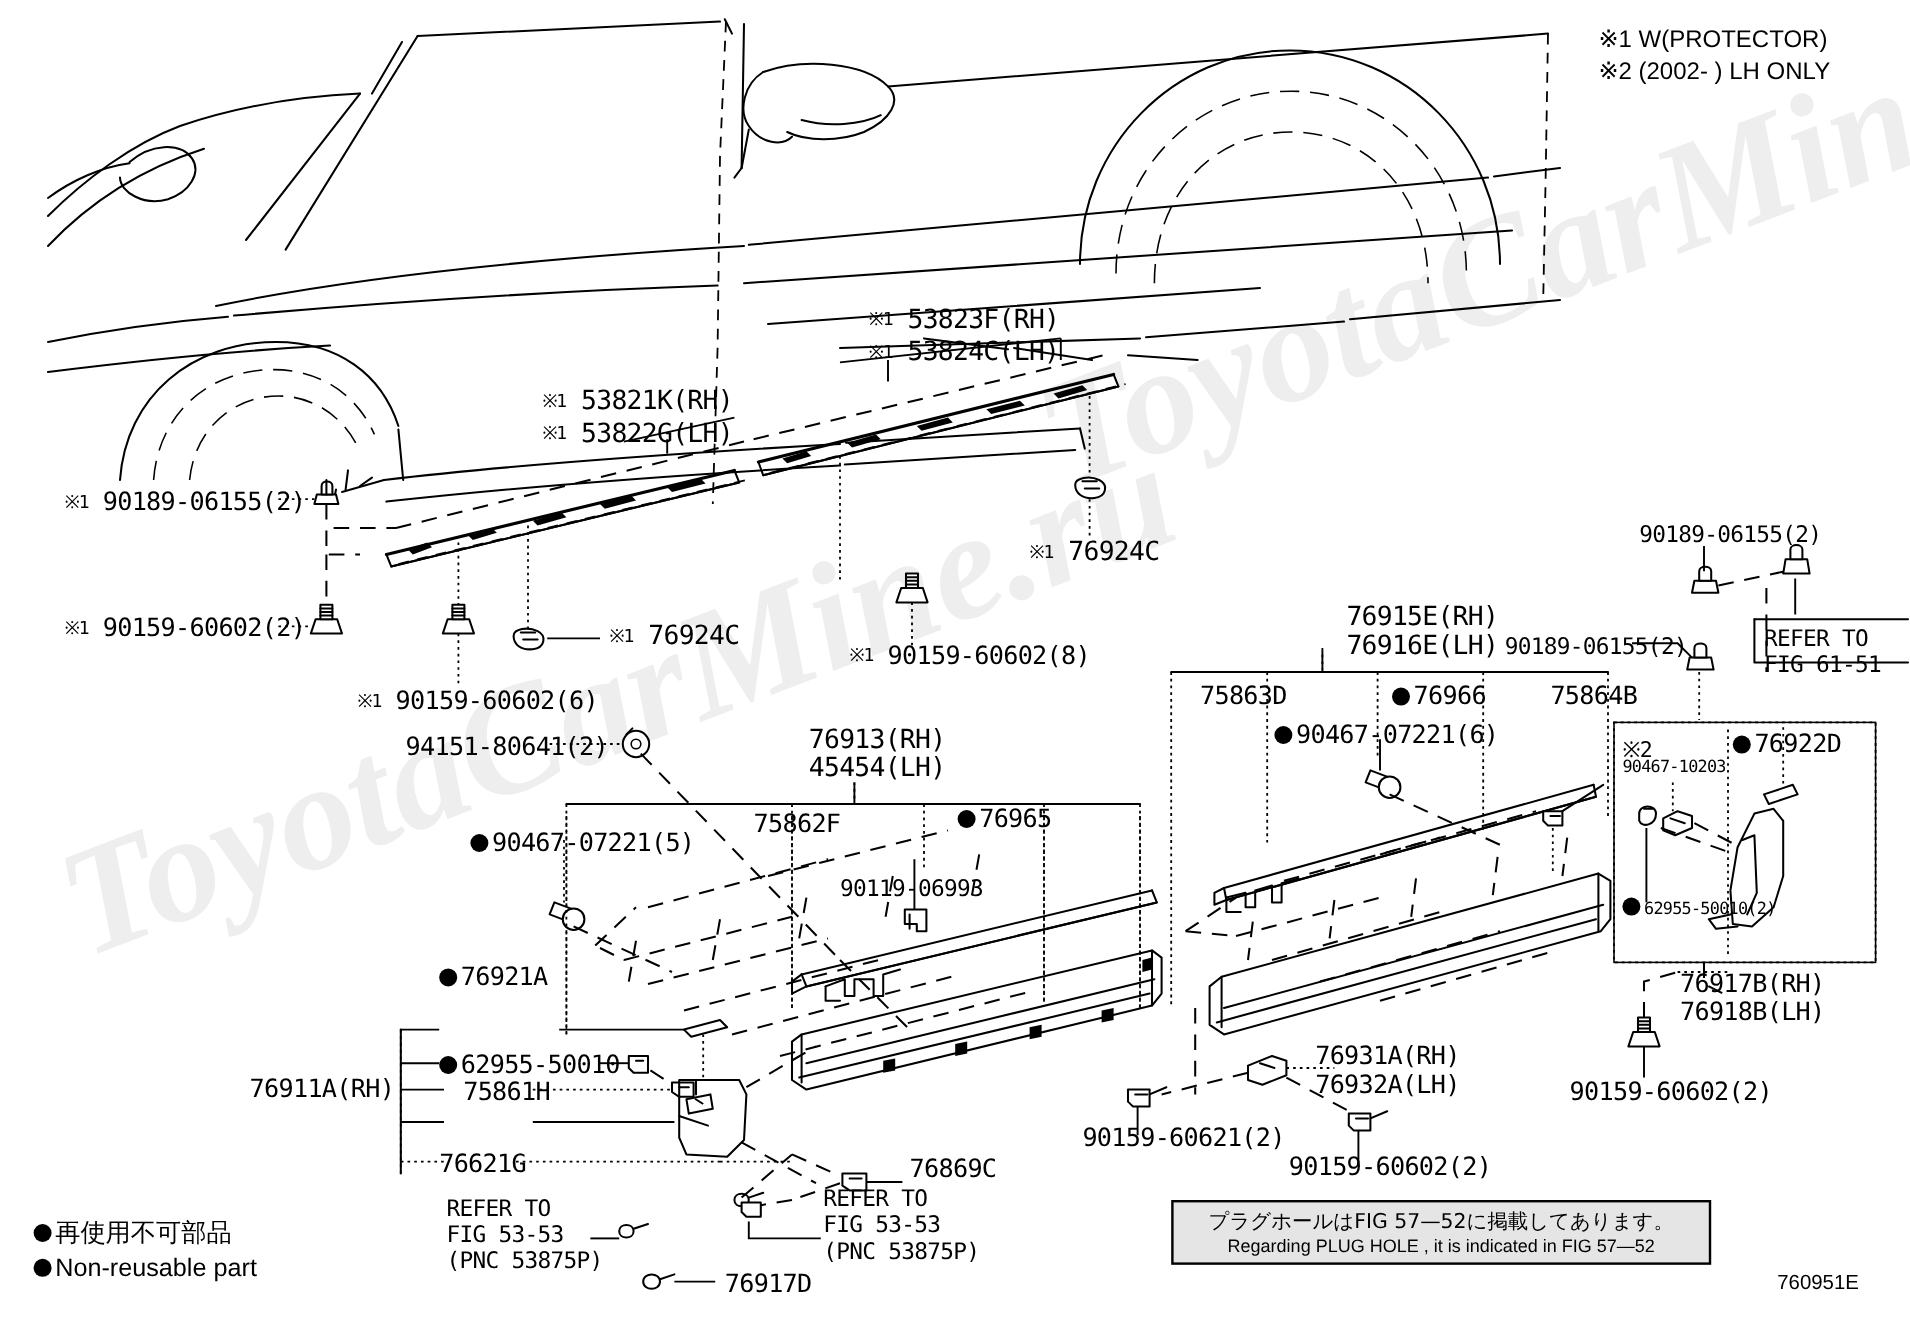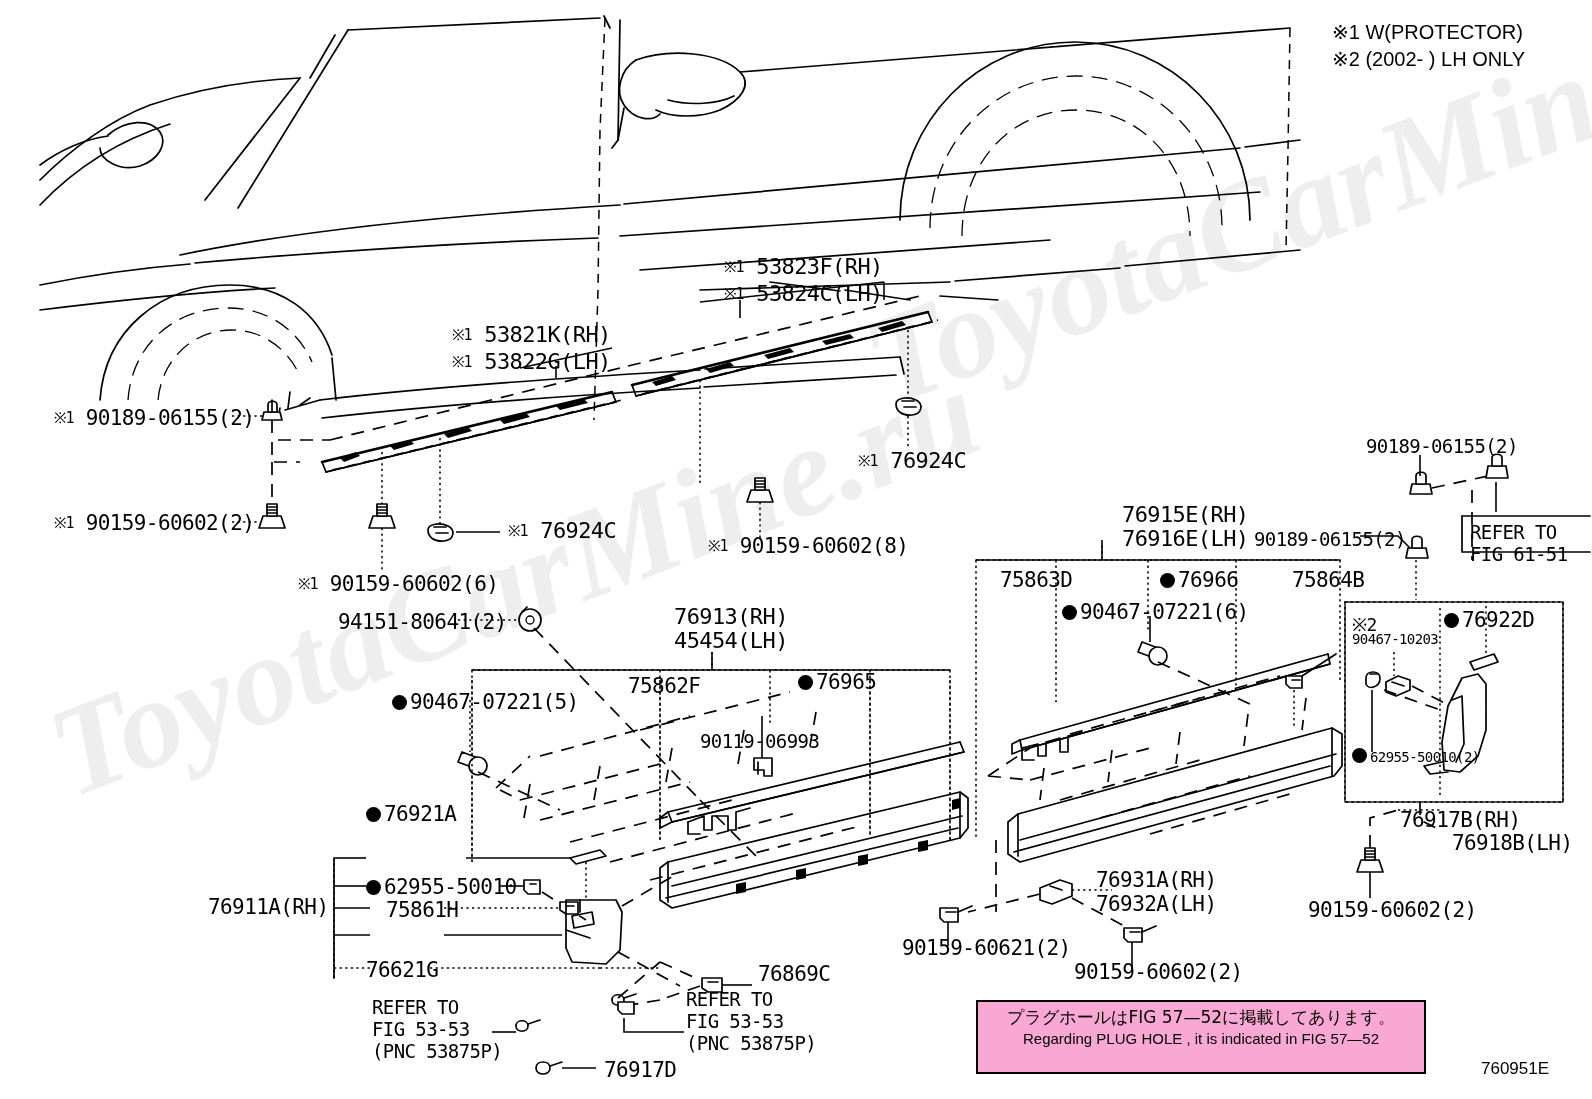--- a/index.html
+++ b/index.html
@@ -61,22 +61,22 @@
     font-family:"DejaVu Sans Mono","Liberation Mono",monospace;letter-spacing:-0.6px;color:#000;}
 
   
   #legend{position:absolute;z-index:4;left:28px;top:1013px;}
   #legend div{white-space:nowrap;color:#000;margin-bottom:4px;}
   .jp{font-family:"DejaVu Sans","Liberation Sans",sans-serif;font-size:21px;}
   .en{font-family:"Liberation Sans","DejaVu Sans",sans-serif;font-size:21px;}
 
   
   #note{
-    position:absolute;z-index:4;left:976px;top:1000px;width:450px;height:74px;
-    border:2px solid #000;background:#f9a8d4;box-sizing:border-box;text-align:center;
+    position:absolute;z-index:4;left:976px;top:1000px;width:450px;height:54px;
+    border:2px solid #000;background:#e5e5e5;box-sizing:border-box;text-align:center;
   }
   #note .n1{font-family:"DejaVu Sans","Liberation Sans",sans-serif;font-size:17px;margin-top:4px;}
   #note .n2{font-family:"Liberation Sans","DejaVu Sans",sans-serif;font-size:15px;margin-top:1px;}
   #note .n3{font-family:"DejaVu Sans Mono","Liberation Mono",monospace;font-weight:700;font-size:18px;margin-top:1px;}
 
   #figcode{position:absolute;z-index:4;left:1481px;top:1059px;
     font-family:"Liberation Sans","DejaVu Sans",sans-serif;font-size:17px;color:#000;}
 </style>
 </head>
 <body>
@@ -534,28 +534,32 @@
   <div class="lbl f19" style="left:1366px;top:435px;"><span>90189-06155(2)</span></div>
   <div class="lbl f19" style="left:1470px;top:521px;"><span>REFER TO</span></div>
   <div class="lbl f19" style="left:1470px;top:543px;"><span>FIG 61-51</span></div>
 
   <div class="lbl f21" style="left:1444px;top:608px;"><span class="bul"></span><span>76922D</span></div>
   <div class="lbl f18" style="left:1352px;top:612px;">※2</div>
   <div class="lbl f20" style="left:1352px;top:631px;"><span>90467-10203</span></div>
   <div class="lbl f20" style="left:1352px;top:748px;"><span class="bul"></span><span>62955-50010(2)</span></div>
 
   <div class="lbl f21" style="left:1400px;top:808px;"><span>76917B(RH)</span></div>
-  <div class="lbl f21" style="left:1452px;top:831px;"><span>76918B(LH)</span></div>
+  <div class="lbl f21" style="left:1400px;top:831px;"><span>76918B(LH)</span></div>
   <div class="lbl f21" style="left:1308px;top:898px;"><span>90159-60602(2)</span></div>
 
   <div class="lbl f21" style="left:1096px;top:868px;"><span>76931A(RH)</span></div>
   <div class="lbl f21" style="left:1096px;top:892px;"><span>76932A(LH)</span></div>
   <div class="lbl f21" style="left:902px;top:936px;"><span>90159-60621(2)</span></div>
   <div class="lbl f21" style="left:1074px;top:960px;"><span>90159-60602(2)</span></div>
 
+  <div id="legend">
+    <div><span class="bul"></span><span class="jp">再使用不可部品</span></div>
+    <div><span class="bul"></span><span class="en">Non-reusable part</span></div>
+  </div>
 
   <div id="note">
     <div class="n1">プラグホールはFIG  57—52に掲載してあります。</div>
     <div class="n2">Regarding  PLUG  HOLE , it is indicated in FIG  57—52</div>
   </div>
 
   <div id="figcode">760951E</div>
 
 </div>
 

